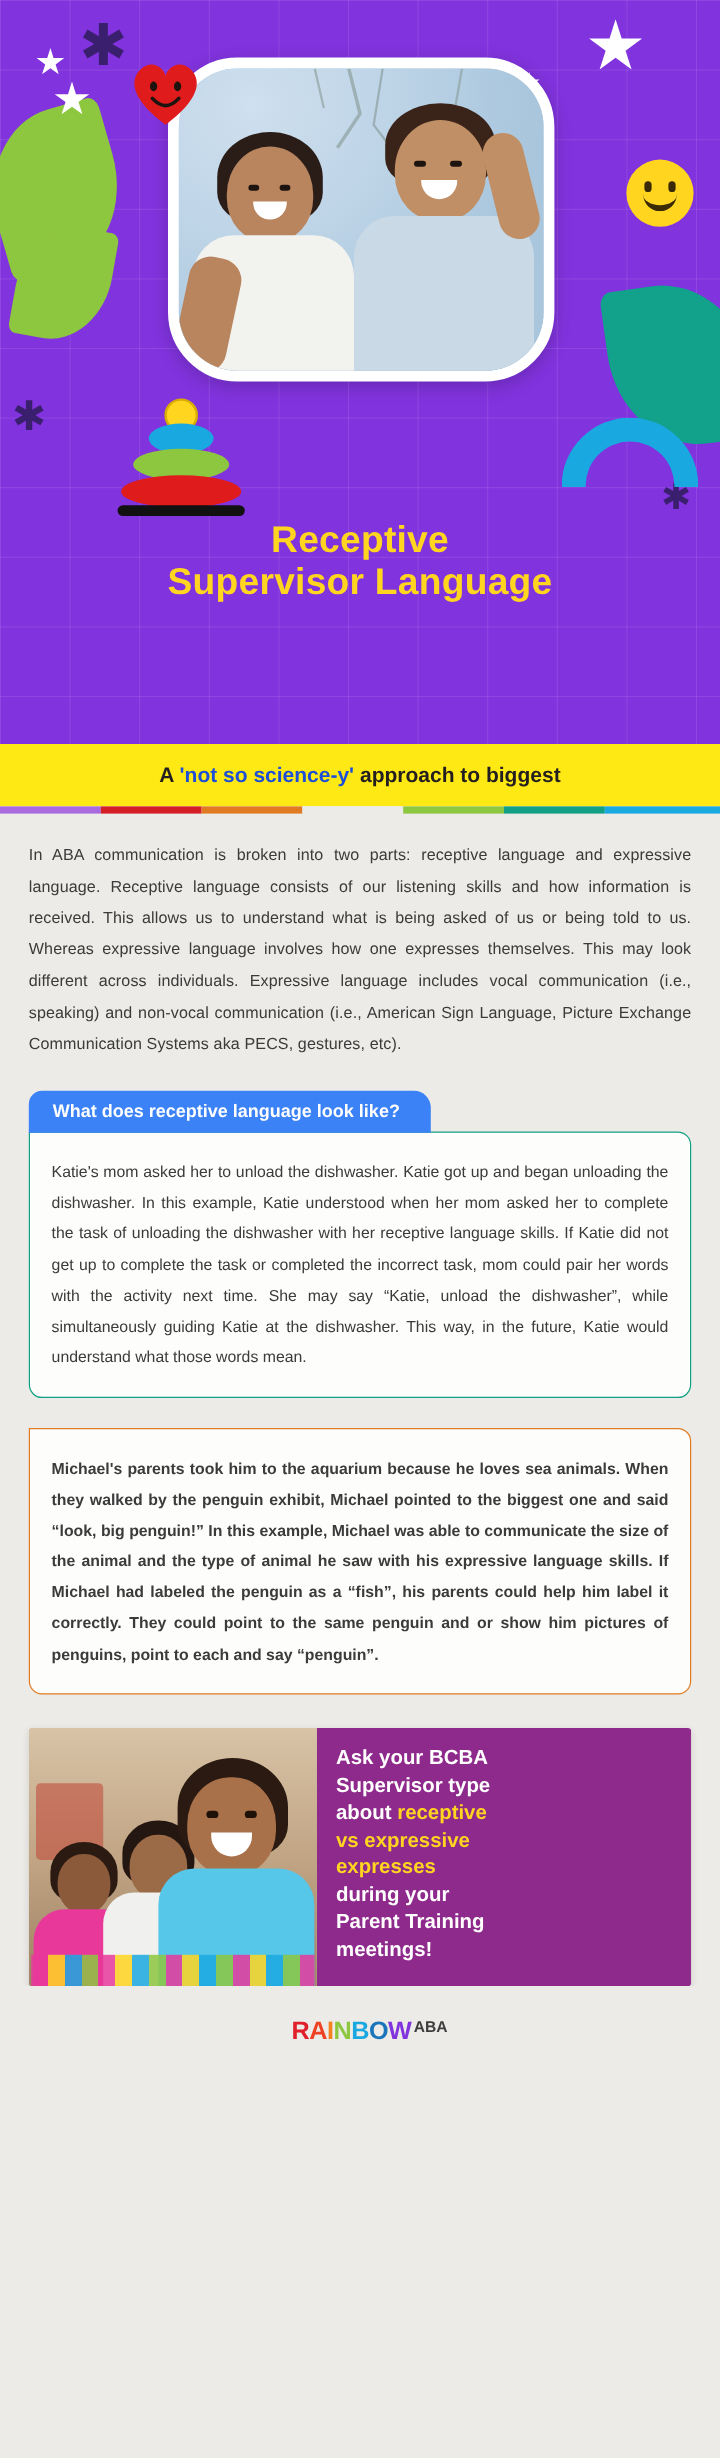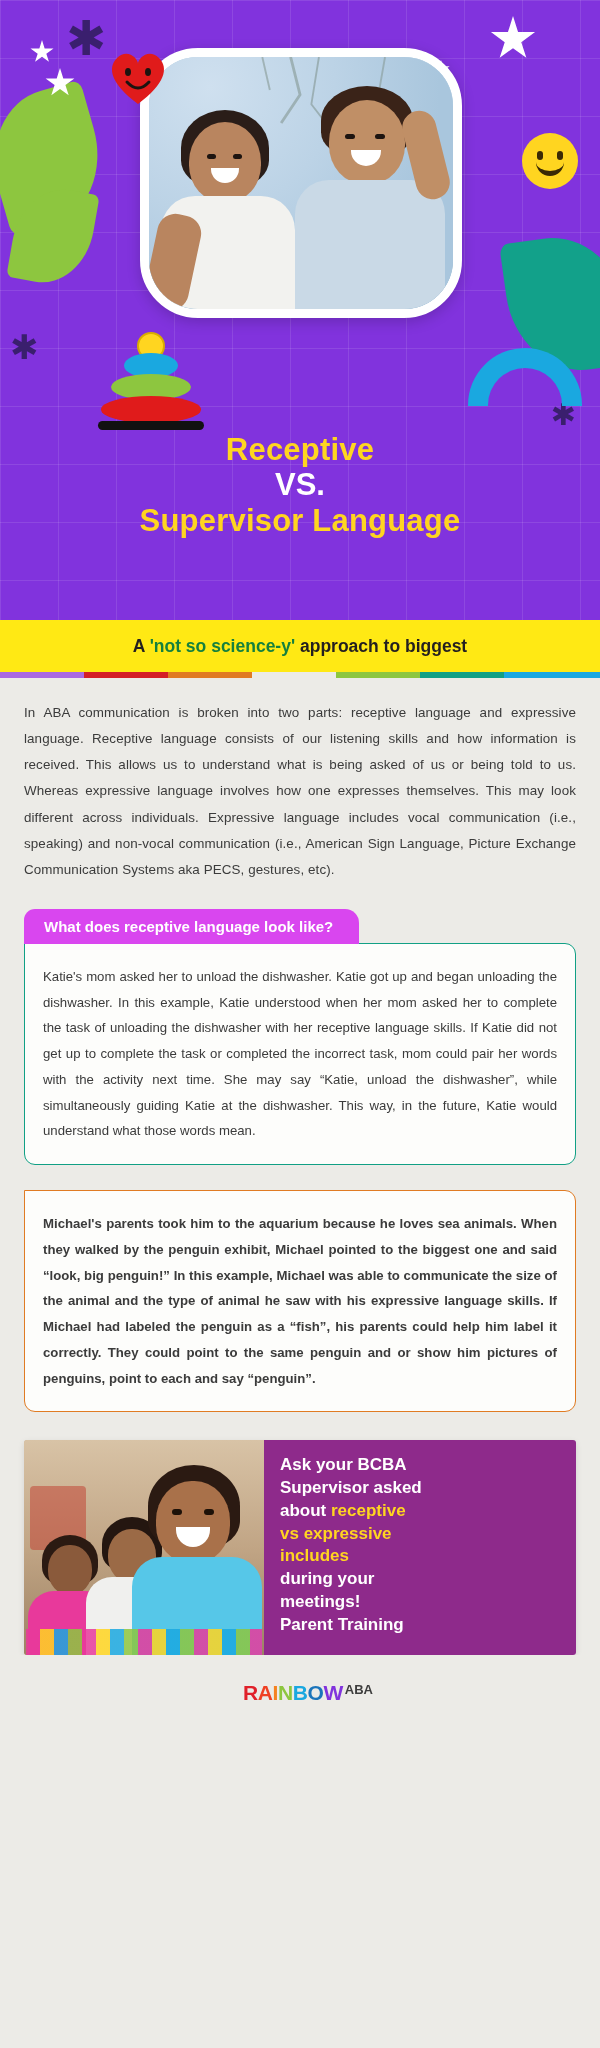--- a/index.html
+++ b/index.html
@@ -116,41 +116,41 @@
   }
   .t-yellow { color:#ffd520; font-size:31px; font-weight:bold; letter-spacing:.2px; display:block;}
   .t-white  { color:#ffffff; font-size:31px; font-weight:bold; display:block;}
 
   
   .banner {
     width:600px; height:52px; background:#ffe914;
     display:flex; align-items:center; justify-content:center;
   }
   .banner-txt { font-size:17.5px; font-weight:bold; color:#231f20; }
-  .banner-hl { color:#15803d; }
+  .banner-hl { color:#1d4ed8; }
 
   .rainbow-strip { width:600px; height:6px; display:flex; background:#ecebe7;}
   .rainbow-strip span { height:6px; }
 
   
   .content { padding: 22px 24px 0 24px; background:#ecebe7; }
   .intro {
     font-size:13.4px; line-height:1.95; color:#3b3b3b;
     text-align:justify; letter-spacing:.1px;
   }
 
   .card { margin-top: 26px; }
   .card-head {
     display:inline-block;
     padding:9px 26px 9px 20px;
     border-radius:11px 11px 0 0;
     color:#fff; font-size:15px; font-weight:bold;
     position:relative; z-index:2;
   }
-  .card-head.teal   { background:#d946ef; border-radius:11px 14px 0 0;}
+  .card-head.teal   { background:#3b82f6; border-radius:11px 14px 0 0;}
   .card-head.orange { background:#e07b23; border-radius:11px 14px 0 0;}
   .card-body {
     background:#fdfdfb;
     border:1.6px solid #11a085;
     border-radius:0 11px 11px 11px;
     padding:20px 18px 20px 18px;
     margin-top:-1px;
     font-size:13.2px; line-height:1.95; color:#3b3b3b;
     text-align:justify;
   }
@@ -250,21 +250,20 @@
       <div class="ring ring-blue"></div>
       <div class="ring ring-green"></div>
       <div class="ring ring-red"></div>
       <div class="ring ring-base"></div>
     </div>
 
     <div class="arch"></div>
 
     <div class="hero-title">
       <span class="t-yellow">Receptive</span>
-      <span class="t-white">VS.</span>
       <span class="t-yellow">Supervisor Language</span>
     </div>
   </div>
 
   <div class="banner">
     <div class="banner-txt"><span>A </span><span class="banner-hl">'not so science-y'</span><span> approach to biggest</span></div>
   </div>
 
   <div class="rainbow-strip" id="rainbow-strip">
       <span style="background: rgb(169, 106, 224); width: 84px;"></span>
@@ -314,27 +313,27 @@
         <div style="position:absolute; left:72px; top:44px; width:10px; height:6px; border-radius:4px; background:#1d1108;"></div>
         <div style="position:absolute; left:44px; top:62px; width:34px; height:20px; background:#fff; border-radius:0 0 18px 18px;"></div>
         <div style="position:absolute; left:0; top:92px; width:130px; height:100px; background:#56c7e8; border-radius:30px 30px 0 0;"></div>
       </div>
 
       <div style="position:absolute; left:2px; bottom:0; width:236px; height:26px; background:repeating-linear-gradient(90deg,#e8399b 0 14px,#ffd520 14px 28px,#1aa8e0 28px 42px,#8dc63f 42px 56px); opacity:.85;"></div>
     </div>
 
     <div class="cta-text">
       <div>Ask your BCBA</div>
-      <div>Supervisor asked</div>
+      <div>Supervisor type</div>
       <div><span>about </span><span class="cta-hl">receptive</span></div>
       <div class="cta-hl">vs expressive</div>
-      <div class="cta-hl">includes</div>
+      <div class="cta-hl">expresses</div>
       <div>during your</div>
+      <div>Parent Training</div>
       <div>meetings!</div>
-      <div>Parent Training</div>
     </div>
   </div>
 
   <div class="footer">
     <div class="logo" id="logo"><span style="color: rgb(224, 32, 42);">R</span><span style="color: rgb(239, 65, 35);">A</span><span style="color: rgb(245, 130, 32);">I</span><span style="color: rgb(141, 198, 63);">N</span><span style="color: rgb(26, 168, 224);">B</span><span style="color: rgb(27, 117, 187);">O</span><span style="color: rgb(129, 51, 221);">W</span><span class="aba">ABA</span></div>
   </div>
 
 </div>
 
 </body></html>

